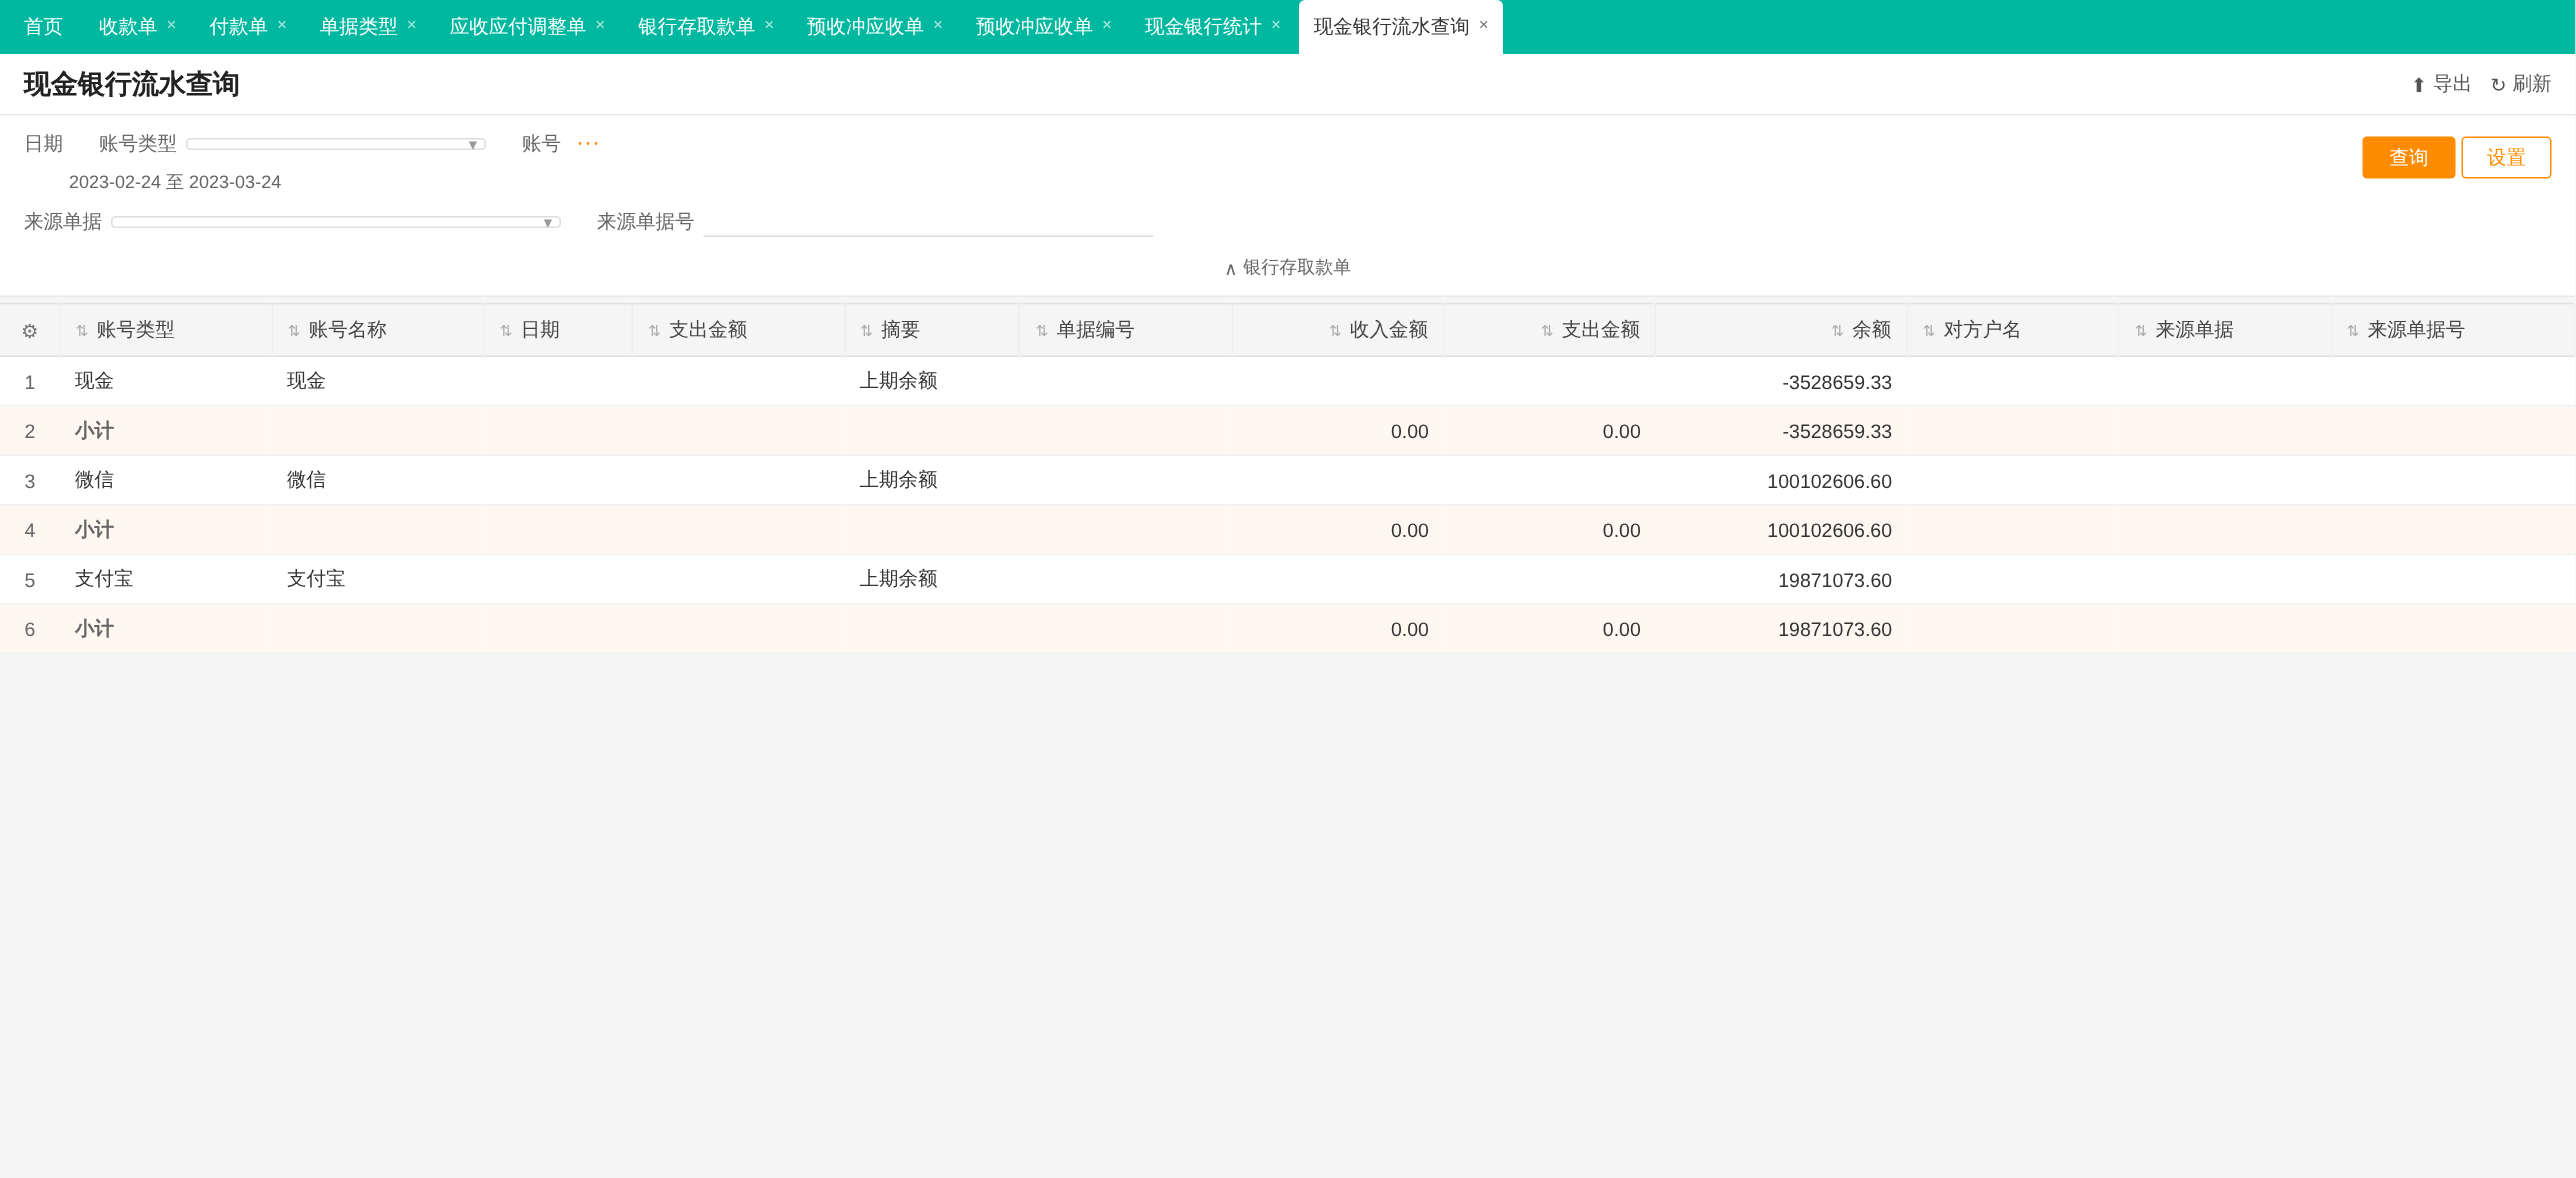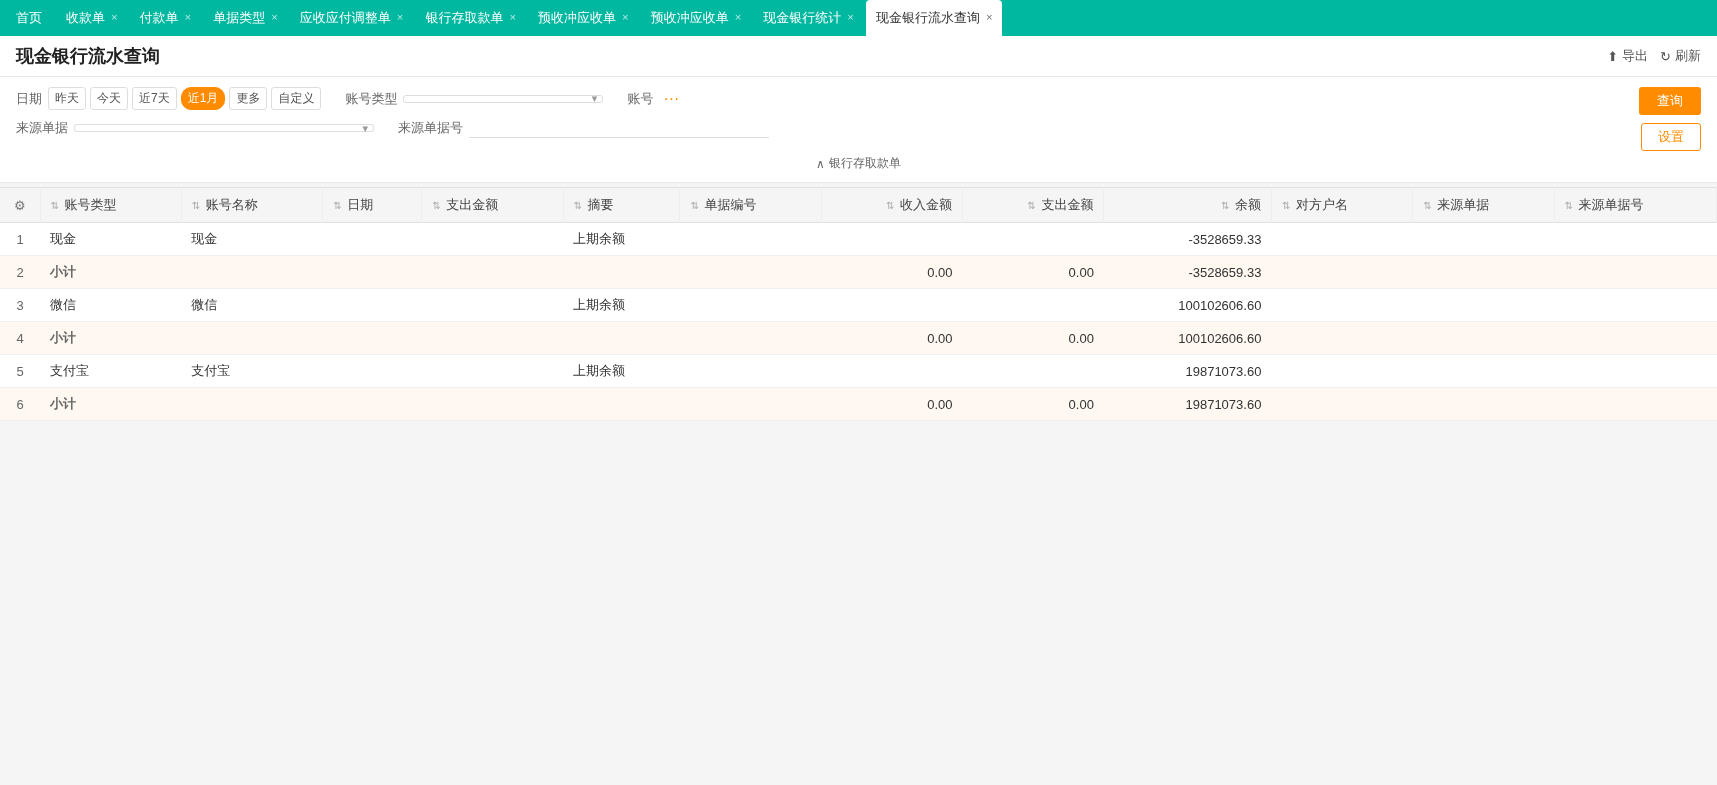--- a/index.html
+++ b/index.html
@@ -254,21 +254,21 @@
       display: flex;
       align-items: center;
       justify-content: center;
       cursor: pointer;
       color: #777;
     }
 
     
     .action-col {
       display: flex;
-      flex-direction: column;
+      flex-direction: row;
       align-items: flex-end;
       gap: 4px;
     }
   </style>
 </head>
 <body>
 
 <div class="top-nav">
   <div class="nav-home">首页</div>
 
@@ -325,44 +325,39 @@
 </div>
 
 <div class="filter-area">
   <div style="display:flex; justify-content:space-between; align-items:flex-start;">
     <div style="flex:1;">
 
       <div class="filter-row">
 
         <div class="filter-group">
           <span class="filter-label">日期</span>
-          <div class="date-btns">
-            <button class="date-btn">昨天</button>
-            <button class="date-btn">今天</button>
-            <button class="date-btn">近7天</button>
-            <button class="date-btn active">近1月</button>
-            <button class="date-btn">更多</button>
-            <button class="date-btn">自定义</button>
-          </div>
         </div>
 
         <div class="filter-group">
           <span class="filter-label">账号类型</span>
           <div class="filter-select-wrap">
             <div class="filter-select" style="min-width:200px;"></div>
             <span class="arrow">▾</span>
           </div>
         </div>
 
         <div class="filter-group">
           <span class="filter-label">账号</span>
           <span class="dots-btn">···</span>
         </div>
       </div>
 
+      <div style="margin-bottom:8px; margin-left:30px;">
+        <span class="date-range">2023-02-24 至 2023-03-24</span>
+      </div>
 
       <div class="filter-row">
         <div class="filter-group">
           <span class="filter-label">来源单据</span>
           <div class="filter-select-wrap">
             <div class="filter-select" style="min-width:300px;"></div>
             <span class="arrow">▾</span>
           </div>
         </div>
 

